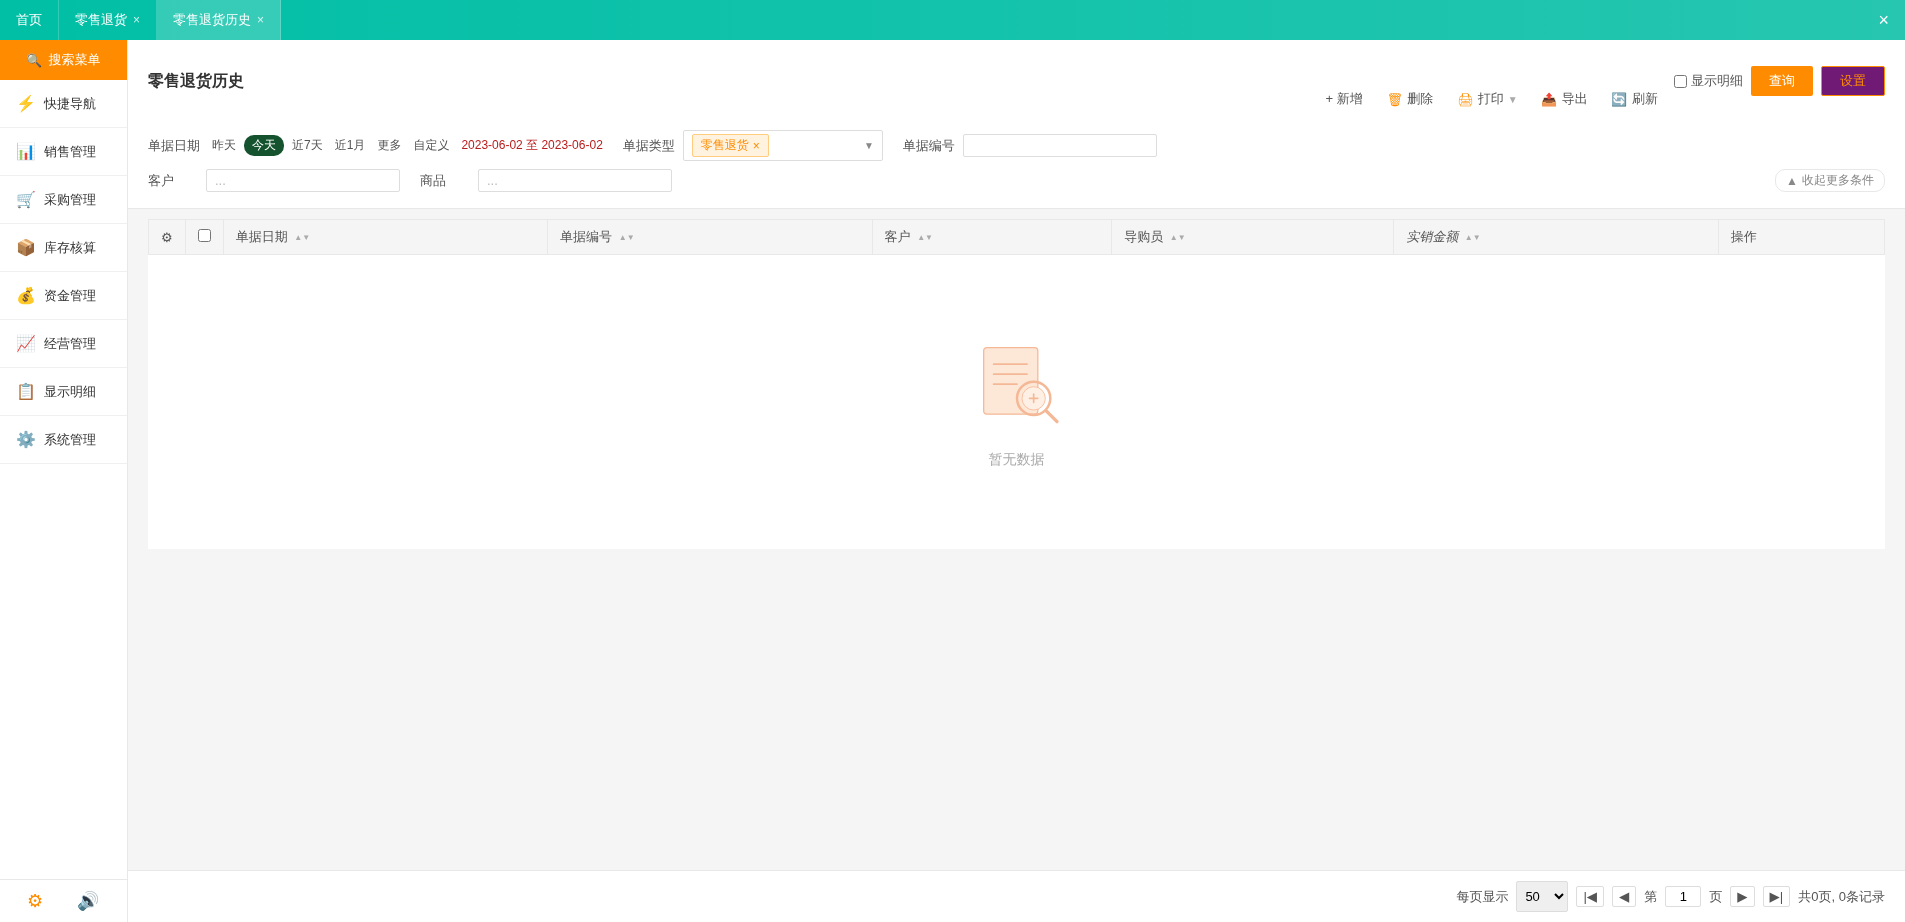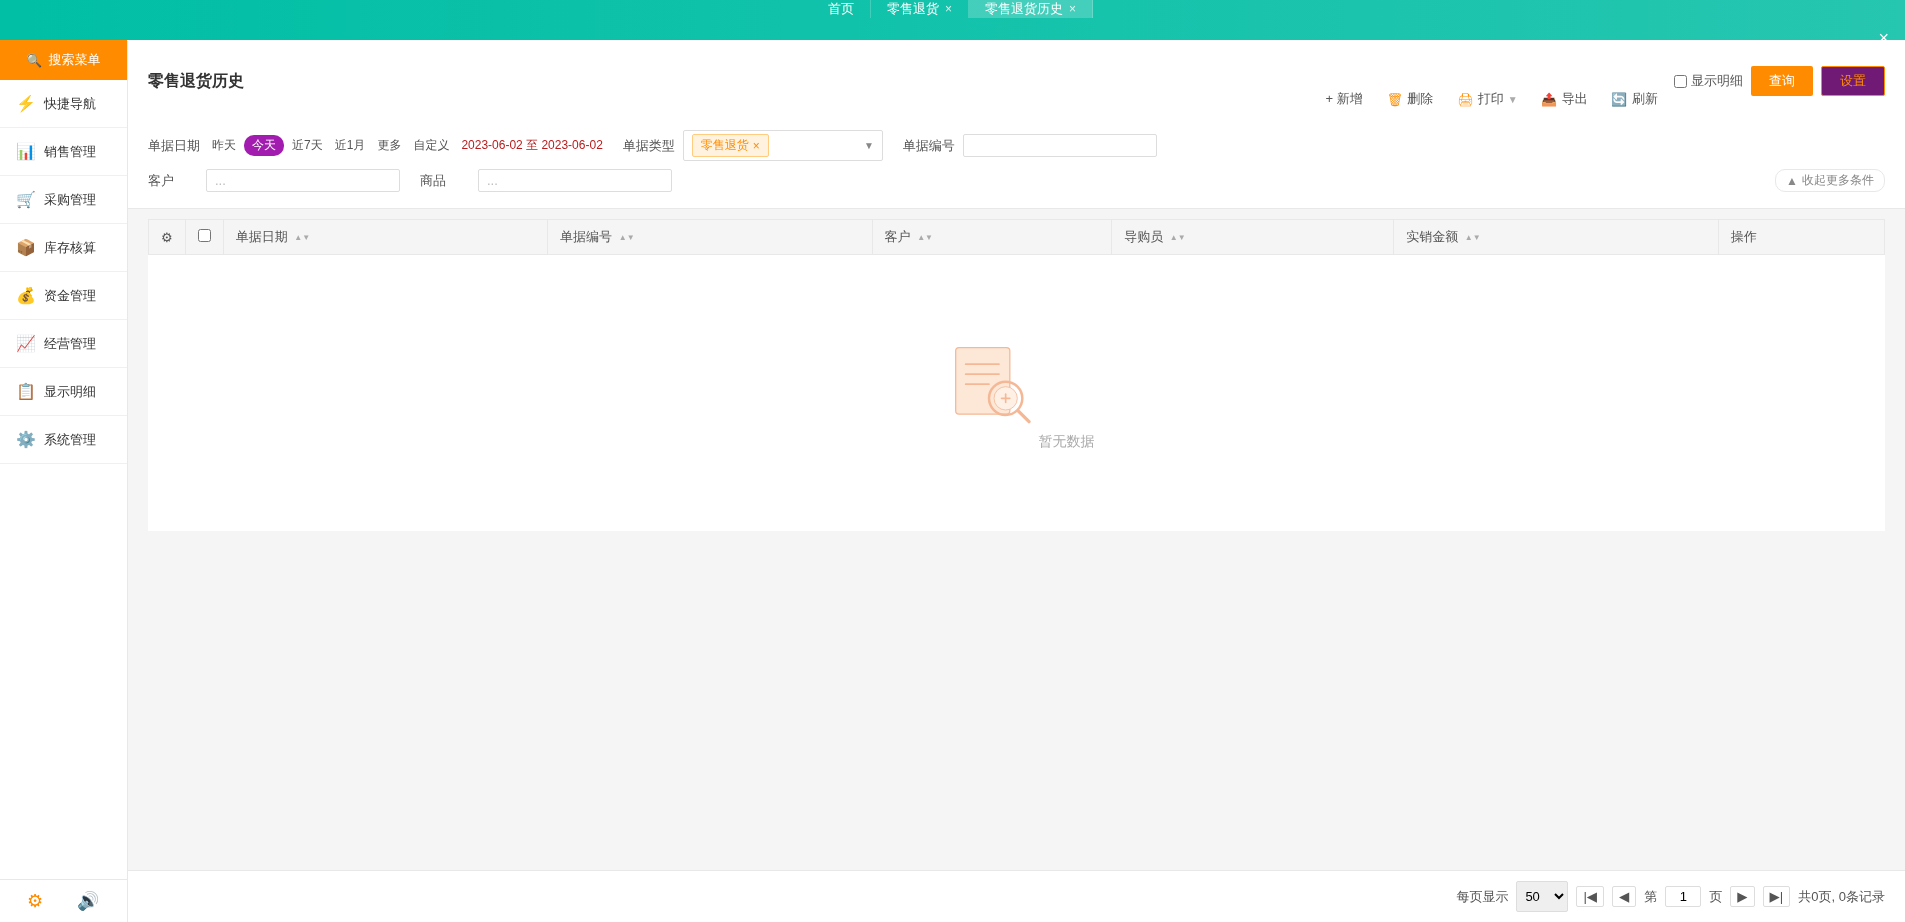--- a/index.html
+++ b/index.html
@@ -6,21 +6,20 @@
     body { display: flex; flex-direction: column; height: 922px; overflow: hidden; background: #f5f5f5; }
 
     
     .top-bar {
       height: 40px;
       background: linear-gradient(90deg, #00bfa5, #26c6b0);
       display: flex;
       align-items: center;
       padding: 0 0 0 0;
       flex-shrink: 0;
-      flex-direction: column;
     }
     .top-bar .tabs {
       display: flex;
       align-items: stretch;
       height: 100%;
     }
     .top-bar .tab {
       display: flex;
       align-items: center;
       padding: 0 16px;
@@ -208,21 +207,21 @@
       gap: 4px;
       align-items: center;
     }
     .date-shortcut {
       font-size: 12px;
       color: #555;
       cursor: pointer;
       padding: 2px 4px;
     }
     .date-shortcut.active {
-      background: #a21caf;
+      background: #14532d;
       color: #fff;
       border-radius: 10px;
       padding: 2px 8px;
     }
     .date-range {
       font-size: 12px;
       color: #b91c1c;
     }
     .type-tag {
       display: inline-flex;
@@ -308,27 +307,28 @@
     .th-gear {
       width: 36px;
       text-align: center;
     }
     .th-checkbox {
       width: 36px;
       text-align: center;
     }
     .th-amount {
       text-align: right;
+      font-style: italic;
     }
 
     
     .empty-state {
       display: flex;
-      flex-direction: row;
-      align-items: flex-end;
+      flex-direction: column;
+      align-items: center;
       justify-content: center;
       padding: 80px 0;
     }
     .empty-icon {
       width: 100px;
       height: 100px;
       margin-bottom: 16px;
     }
     .empty-text {
       font-size: 14px;

